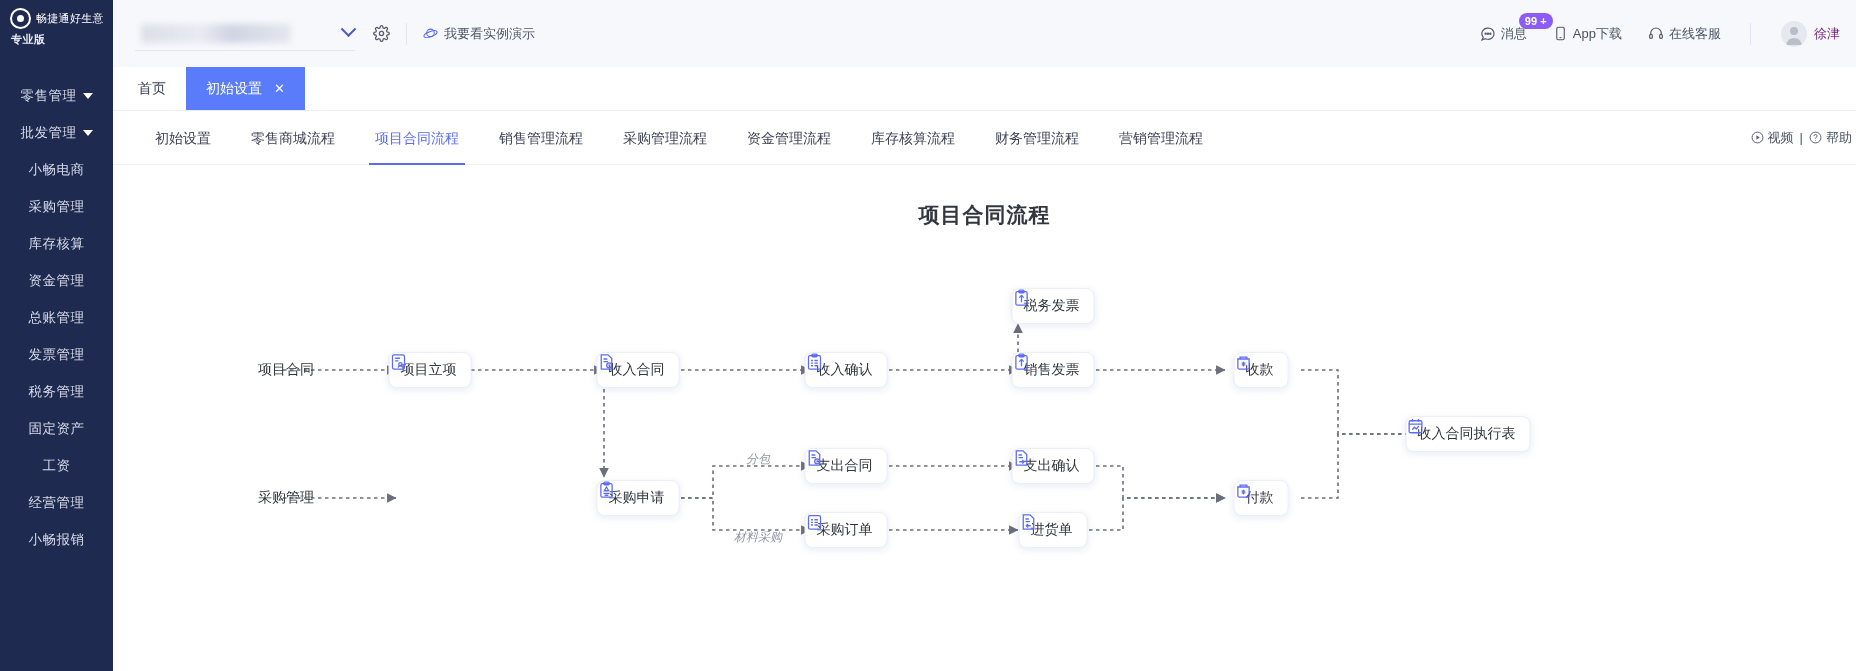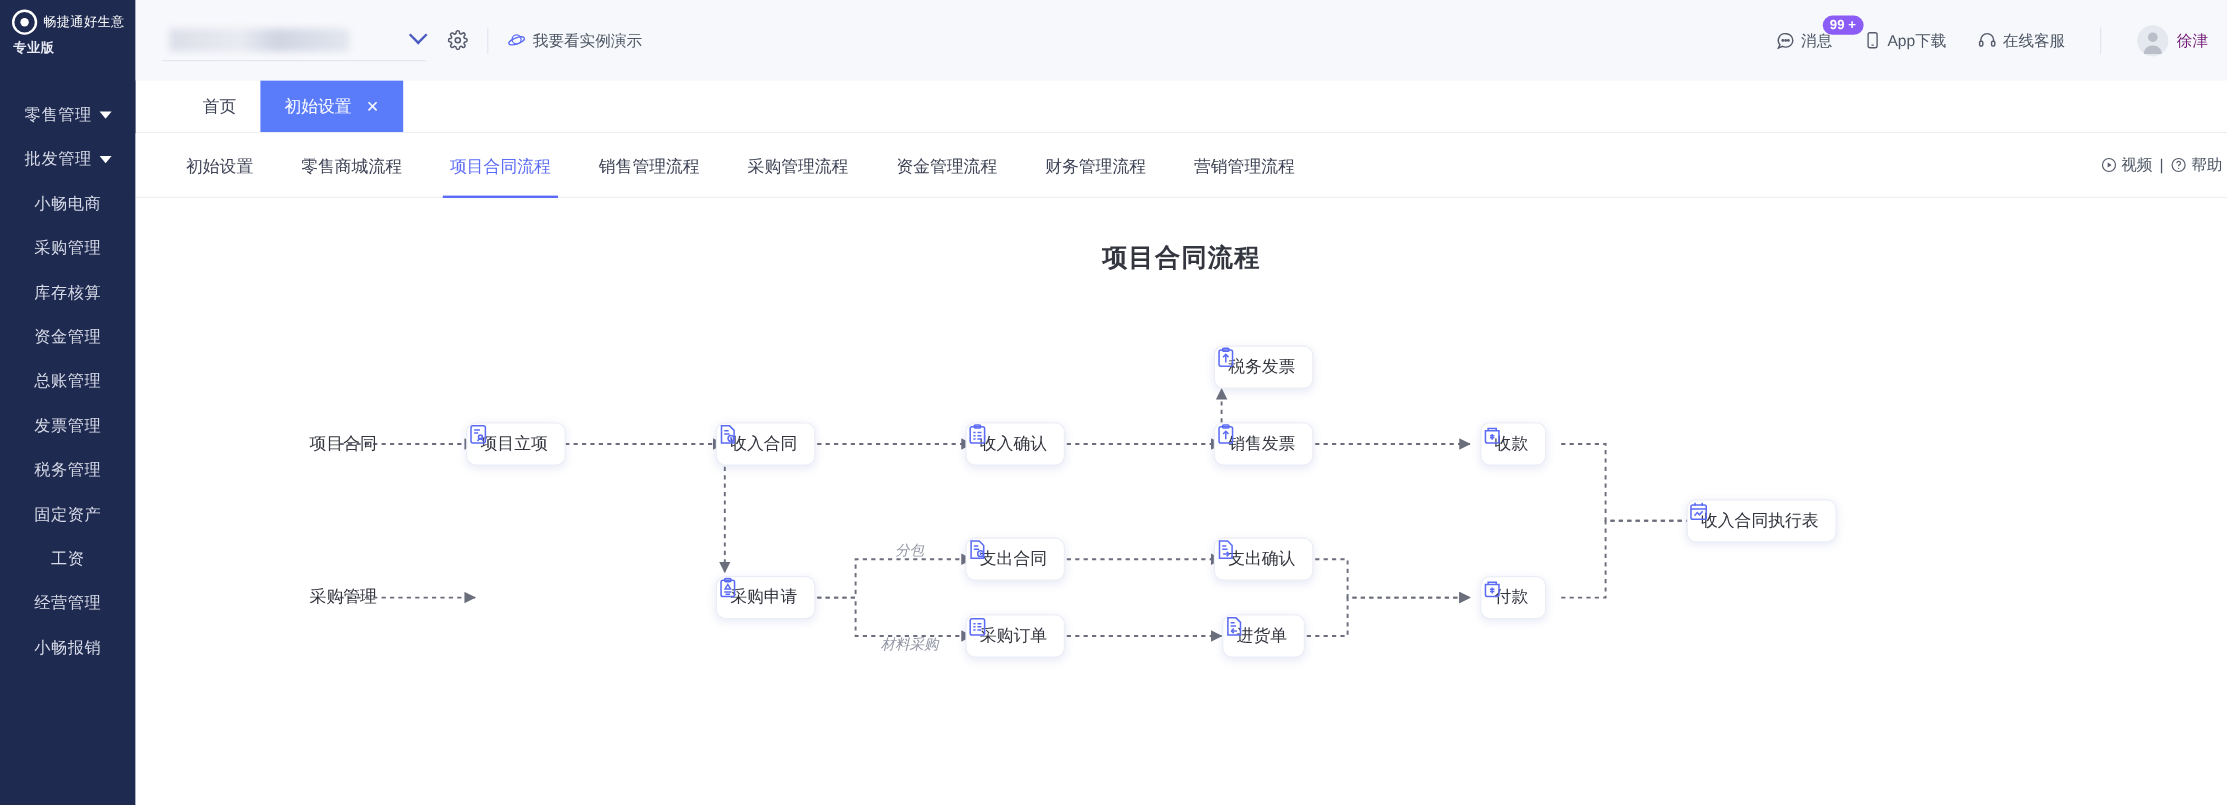--- a/index.html
+++ b/index.html
@@ -77,21 +77,21 @@
   .avatar-wrap { display:flex; align-items:center; gap:7px; padding-left: 14px; }
   .avatar {
     width: 26px; height: 26px; border-radius: 50%; background: #e6e8ef;
     display: flex; align-items: flex-end; justify-content: center; overflow: hidden;
   }
   .user-name { font-size: 13px; color: #701a75; max-width: 30px; overflow: hidden; white-space: nowrap; }
 
   
   .wintabs {
     height: 44px; background: #fff; display: flex; align-items: stretch;
-    padding-left: 36px; flex: 0 0 44px; border-bottom: 1px solid #eceef4;
+    padding-left: 5px; flex: 0 0 44px; border-bottom: 1px solid #eceef4;
   }
   .wtab { display: flex; align-items: center; padding: 0 20px; font-size: 14px;
           color: #3d4255; cursor: pointer; }
   .wtab.active { background: #5b7cfa; color: #fff; }
   .wtab .x { margin-left: 12px; font-size: 13px; opacity: .95; }
 
   
   .content {
     flex: 1 1 auto; background: #fff; margin: 0; position: relative; overflow: hidden;
   }
@@ -273,20 +273,21 @@
 
     <section class="content">
 
       <div class="subtabs">
         <div class="stab">初始设置</div>
         <div class="stab">零售商城流程</div>
         <div class="stab active">项目合同流程</div>
         <div class="stab">销售管理流程</div>
         <div class="stab">采购管理流程</div>
         <div class="stab">资金管理流程</div>
+        <div class="stab">库存核算流程</div>
         <div class="stab">财务管理流程</div>
         <div class="stab">营销管理流程</div>
 
         <div class="subtabs-right">
           <span class="mini-link">
             <svg width="13" height="13" viewBox="0 0 24 24" fill="none" stroke="#565b6b" stroke-width="1.8">
               <circle cx="12" cy="12" r="10"></circle>
                 <path d="M10 8l6 4-6 4z" fill="#565b6b" stroke="none"></path>
             </svg>
             <span>视频</span>

